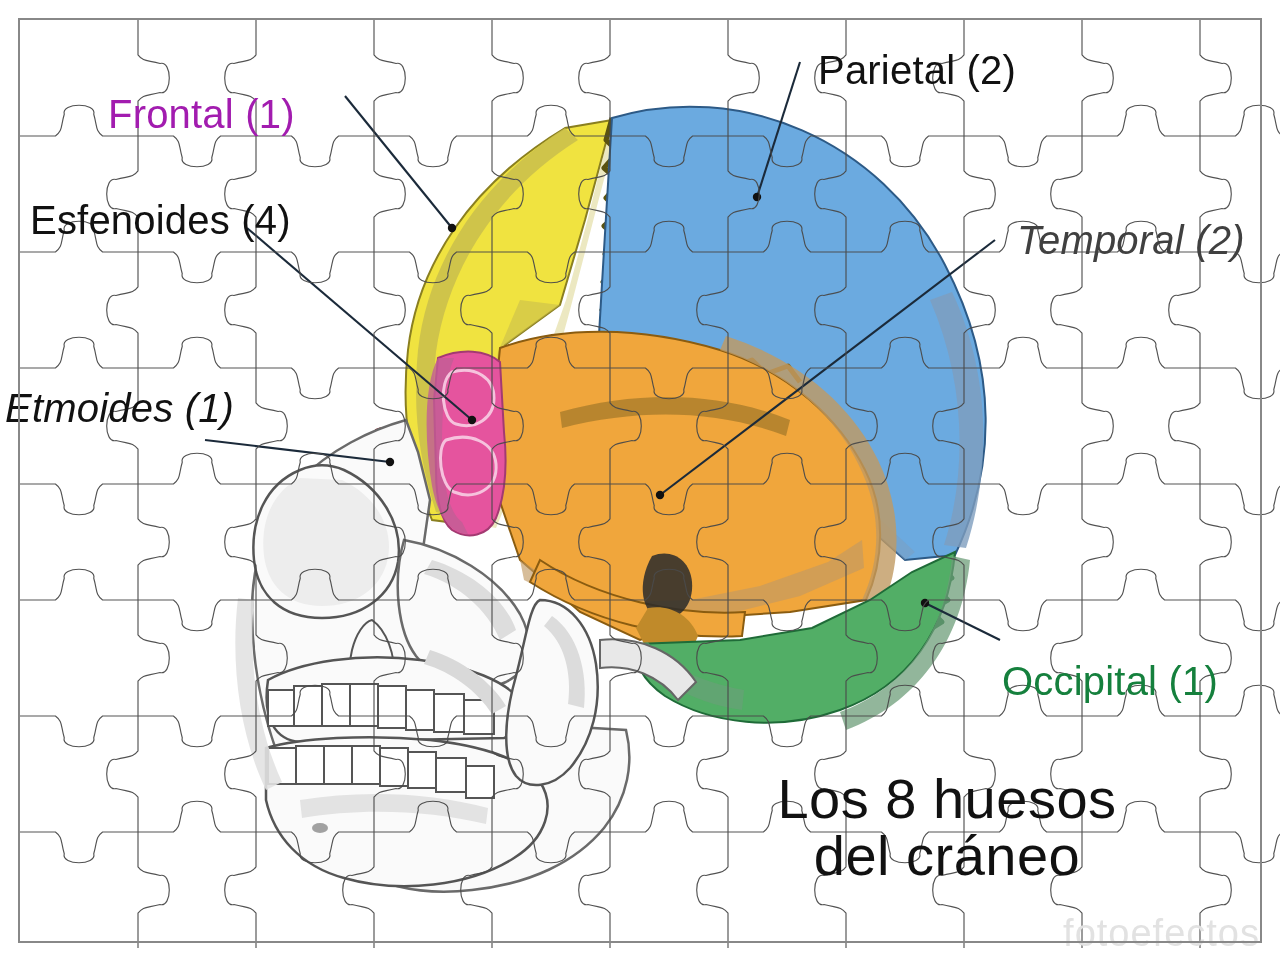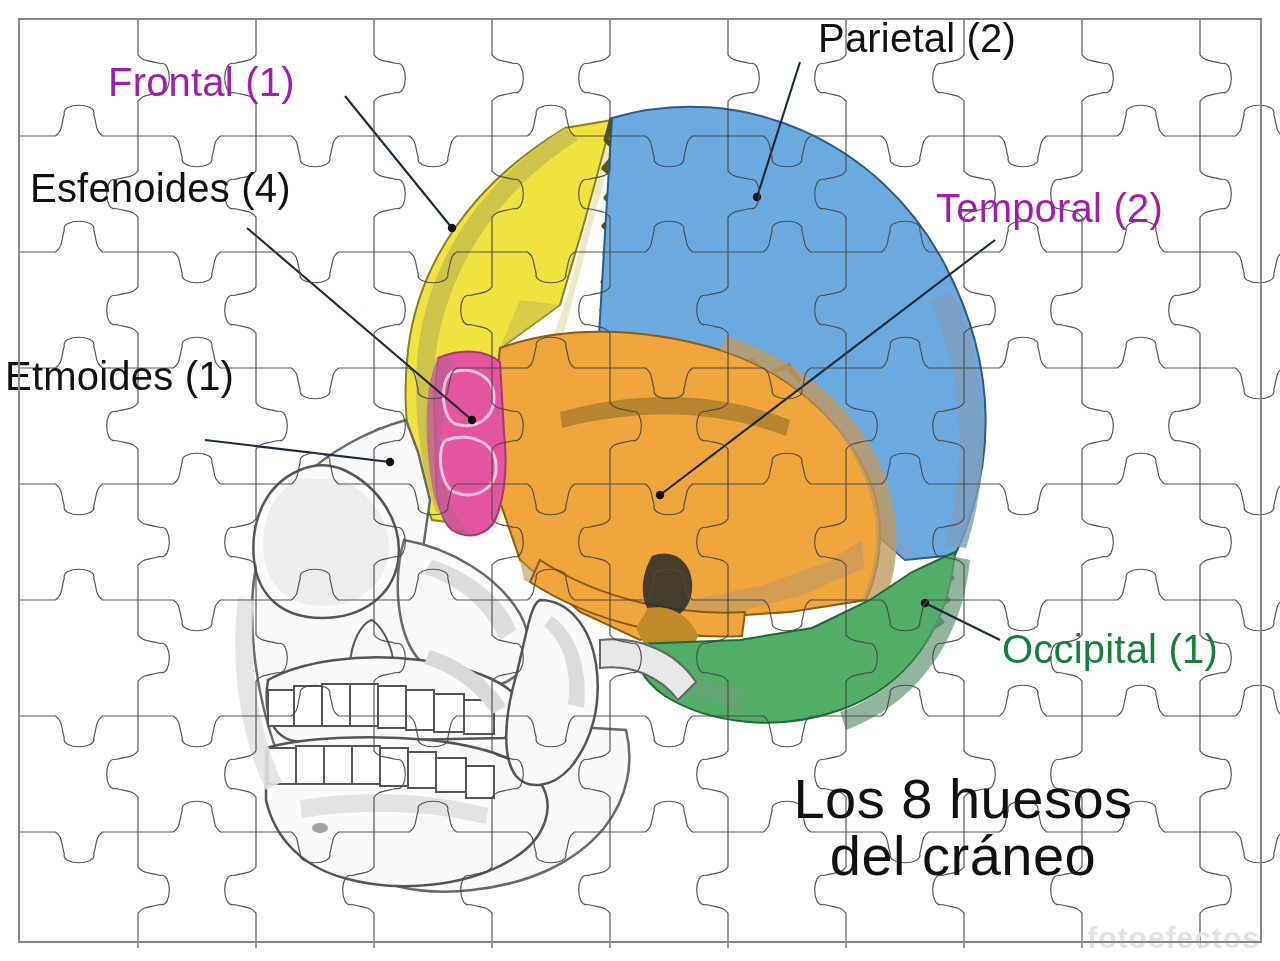--- a/index.html
+++ b/index.html
@@ -1,23 +1,23 @@
 <!DOCTYPE html>
 <html><head>
 <meta charset="utf-8">
 <style>
   html,body{margin:0;padding:0;background:#fff;}
   body{width:1280px;height:961px;overflow:hidden;font-family:"Liberation Sans",sans-serif;}
   #stage{position:relative;width:1280px;height:961px;background:#ffffff;}
   #frame{position:absolute;left:18px;top:18px;width:1244px;height:925px;border:2px solid #888;box-sizing:border-box;}
   svg.layer{position:absolute;left:0;top:0;width:1280px;height:961px;}
-  .lbl{position:absolute;white-space:nowrap;color:#111;font-weight:400;letter-spacing:.2px;}
+  .lbl{position:absolute;white-space:nowrap;color:#111;font-weight:400;letter-spacing:.2px;margin-top:32px;}
   .lbl.big{font-size:40px;}
   .title{position:absolute;text-align:center;color:#111;font-size:56px;line-height:1.02;font-weight:400;letter-spacing:.5px;}
-  .wm{position:absolute;right:20px;bottom:6px;font-size:30px;font-weight:bold;color:#e2e2e2;letter-spacing:1px;}
+  .wm{position:absolute;right:20px;bottom:6px;font-size:38px;font-weight:normal;color:#e2e2e2;letter-spacing:1px;}
 </style>
 </head>
 <body>
 
 <div id="stage">
 
   <svg class="layer" viewBox="0 0 1280 961">
     <defs>
       <clipPath id="cranClip">
         <path d="M560,160 C700,95 880,130 960,270 C1030,390 1015,540 940,640
@@ -327,27 +327,27 @@
         <path d="M1200,484 L1200,518.8 C1205.5224,526.05 1209.204,523.875 1222.0896,527.5 C1234.3616,524.31 1234.3616,559.69 1222.0896,556.5 C1209.204,560.125 1205.5224,557.95 1200,565.2 L1200,600"></path>
         <path d="M1200,600 L1200,634.8 C1205.5224,642.05 1209.204,639.875 1222.0896,643.5 C1234.3616,640.31 1234.3616,675.69 1222.0896,672.5 C1209.204,676.125 1205.5224,673.95 1200,681.2 L1200,716"></path>
         <path d="M1200,716 L1200,750.8 C1205.5224,758.05 1209.204,755.875 1222.0896,759.5 C1234.3616,756.31 1234.3616,791.69 1222.0896,788.5 C1209.204,792.125 1205.5224,789.95 1200,797.2 L1200,832"></path>
         <path d="M1200,832 L1200,866.8 C1205.5224,874.05 1209.204,871.875 1222.0896,875.5 C1234.3616,872.31 1234.3616,907.69 1222.0896,904.5 C1209.204,908.125 1205.5224,905.95 1200,913.2 L1200,948"></path>
       </g>
   </svg>
 
   <div id="labels">
       <div class="lbl big" style="left: 108px; top: 60px; color: #a21caf;">Frontal (1)</div>
       <div class="lbl big" style="left: 30px; top: 166px; color: rgb(17, 17, 17);">Esfenoides (4)</div>
-      <div class="lbl big" style="left: 5px; top: 354px; color: rgb(17, 17, 17);">Etmoides (1)</div>
+      <div class="lbl big" style="left: 5px; top: 354px; color: rgb(17, 17, 17); font-style: italic;">Etmoides (1)</div>
       <div class="lbl big" style="left: 818px; top: 16px; color: rgb(17, 17, 17);">Parietal (2)</div>
-      <div class="lbl big" style="left: 936px; top: 186px; color: #a21caf;">Temporal (2)</div>
+      <div class="lbl big" style="left: 1017px; top: 186px; color: #404040; font-style: italic;">Temporal (2)</div>
       <div class="lbl big" style="left: 1002px; top: 627px; color: #15803d;">Occipital (1)</div>
     </div>
 
-  <div class="title" style="left:728px;top:770px;width:470px;">
+  <div class="title" style="left:712px;top:770px;width:470px;">
     <div>Los 8 huesos</div>
     <div>del cráneo</div>
   </div>
 
   <div class="wm">fotoefectos</div>
 
   <div id="frame"></div>
 </div>
 
 </body></html>

